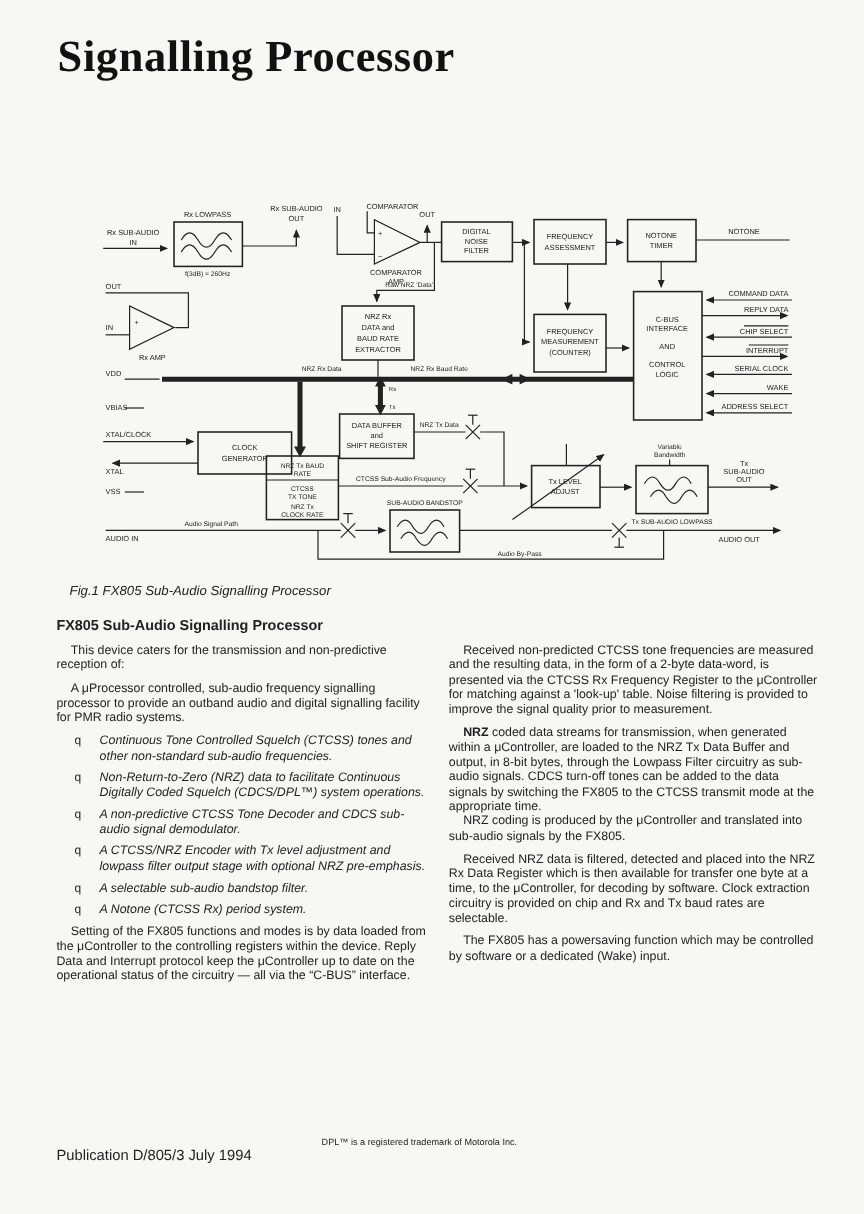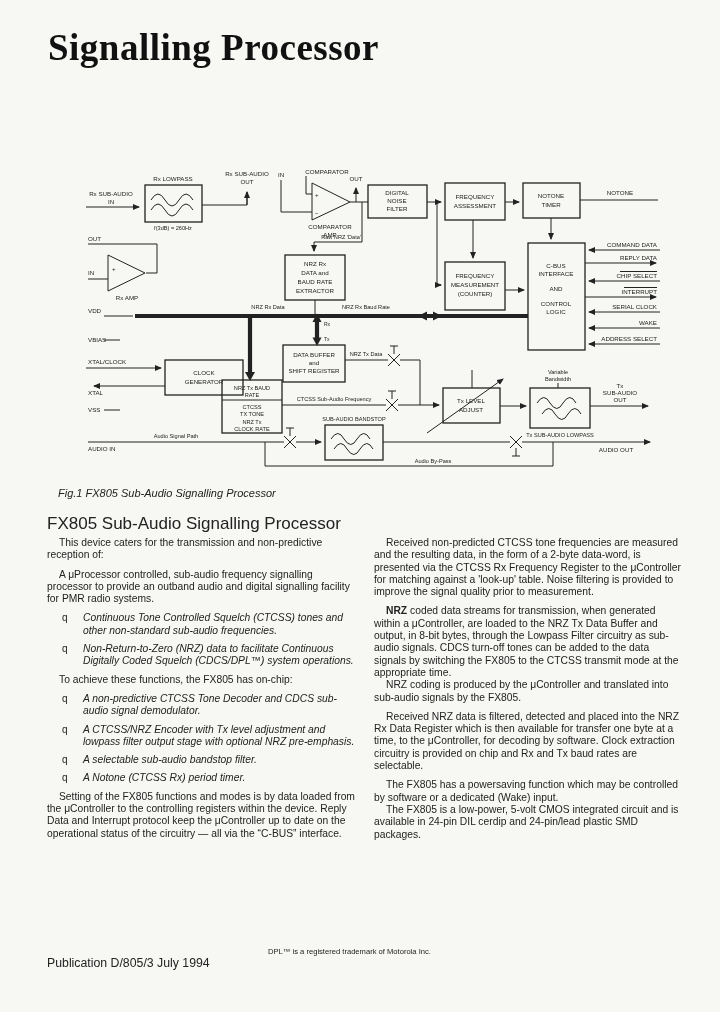--- a/index.html
+++ b/index.html
@@ -2,21 +2,21 @@
 <html><head>
 <meta charset="utf-8">
 <style>
   html,body{margin:0;padding:0}
   body{width:720px;height:1012px;background:#f7f7f4;position:relative;
        font-family:"Liberation Sans",sans-serif;color:#222;overflow:hidden}
   .abs{position:absolute}
   #title{left:48px;top:26px;font-family:"Liberation Serif",serif;font-weight:bold;
          font-size:37px;line-height:43px;color:#111;letter-spacing:0.5px}
   #caption{left:58px;top:487px;font-style:italic;font-size:11px}
-  #heading{left:47px;top:514px;font-weight:normal;font-size:17px}
+  #heading{left:47px;top:514px;font-weight:bold;font-size:12px}
   .col{top:537px;width:309px;font-size:10.3px;line-height:12.3px}
   #col-left{left:47px}
   #col-right{left:374px;width:310px}
   .col p{margin:0 0 7px 0;text-indent:12px}
   .col p.tight{margin-bottom:0}
   .bullet{display:flex;margin:0 0 6px 0;padding-left:15px}
   .bullet .g{width:21px;flex:0 0 21px;font-size:10px}
   .bullet .t{flex:1;font-style:italic}
   .lead{font-weight:bold}
   #trademark{left:268px;top:947px;font-size:7.6px}
@@ -265,43 +265,41 @@
   <p>This device caters for the transmission and non-predictive reception of:</p>
   <p>A μProcessor controlled, sub-audio frequency signalling processor to provide an outband audio and digital signalling facility for PMR radio systems.</p>
   <div class="bullet">
     <span class="g">q</span>
     <span class="t">Continuous Tone Controlled Squelch (CTCSS) tones and other non-standard sub-audio frequencies.</span>
   </div>
   <div class="bullet">
     <span class="g">q</span>
     <span class="t">Non-Return-to-Zero (NRZ) data to facilitate Continuous Digitally Coded Squelch (CDCS/DPL™) system operations.</span>
   </div>
-  <p>To achieve these functions, the FX805 has on-chip:</p>
   <div class="bullet">
     <span class="g">q</span>
     <span class="t">A non-predictive CTCSS Tone Decoder and CDCS sub-audio signal demodulator.</span>
   </div>
   <div class="bullet">
     <span class="g">q</span>
     <span class="t">A CTCSS/NRZ Encoder with Tx level adjustment and lowpass filter output stage with optional NRZ pre-emphasis.</span>
   </div>
   <div class="bullet">
     <span class="g">q</span>
     <span class="t">A selectable sub-audio bandstop filter.</span>
   </div>
   <div class="bullet">
     <span class="g">q</span>
-    <span class="t">A Notone (CTCSS Rx) period timer.</span>
+    <span class="t">A Notone (CTCSS Rx) period system.</span>
   </div>
   <p>Setting of the FX805 functions and modes is by data loaded from the μController to the controlling registers within the device. Reply Data and Interrupt protocol keep the μController up to date on the operational status of the circuitry — all via the “C-BUS” interface.</p>
 </div>
 
 <div class="abs col" id="col-right">
   <p>Received non-predicted CTCSS tone frequencies are measured and the resulting data, in the form of a 2-byte data-word, is presented via the CTCSS Rx Frequency Register to the μController for matching against a 'look-up' table.  Noise filtering is provided to improve the signal quality prior to measurement.</p>
   <p class="tight"><span class="lead">NRZ</span><span> coded data streams for transmission, when generated within a μController, are loaded to the NRZ Tx Data Buffer and output, in 8-bit bytes, through the Lowpass Filter circuitry as sub-audio signals. CDCS turn-off tones can be added to the data signals by switching the FX805 to the CTCSS transmit mode at the appropriate time.</span></p>
   <p>NRZ coding is produced by the μController and translated into sub-audio signals by the FX805.</p>
   <p>Received NRZ data is filtered, detected and placed into the NRZ Rx Data Register which is then available for transfer one byte at a time, to the μController, for decoding by software. Clock extraction circuitry is provided on chip and Rx and Tx baud rates are selectable.</p>
   <p class="tight">The FX805 has a powersaving function which may be controlled by software or a dedicated (Wake) input.</p>
-  <p>The FX805 is a low-power, 5-volt CMOS integrated circuit and is available in 24-pin DIL cerdip and 24-pin/lead plastic SMD packages.</p>
 </div>
 
 <div class="abs" id="trademark">DPL™ is a registered trademark of Motorola Inc.</div>
 <div class="abs" id="footer">Publication D/805/3  July 1994</div>
 
 </body></html>

